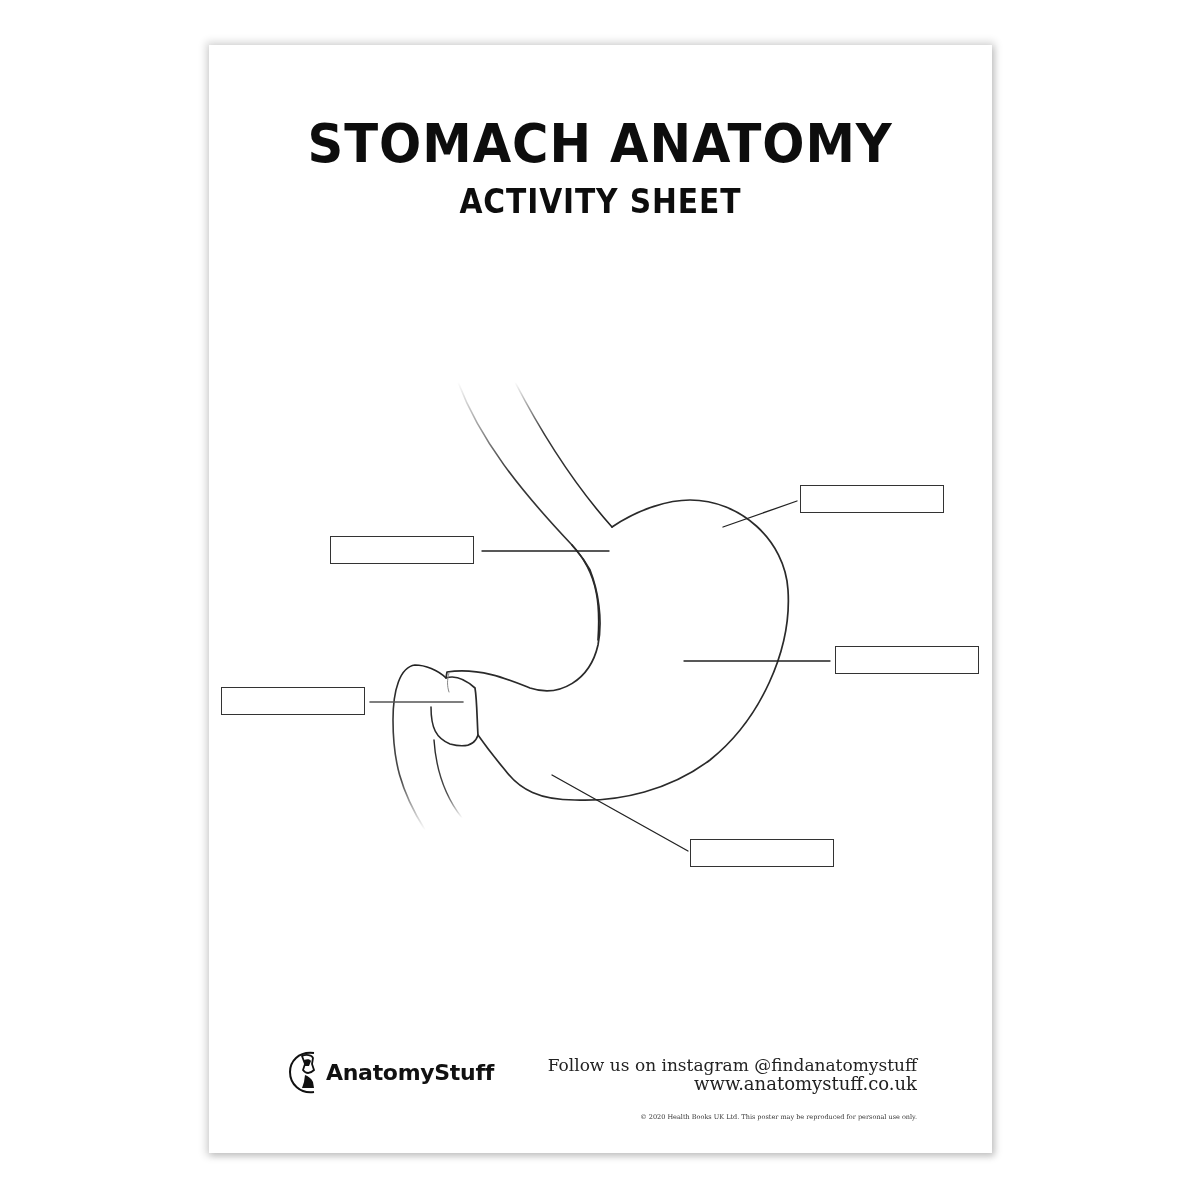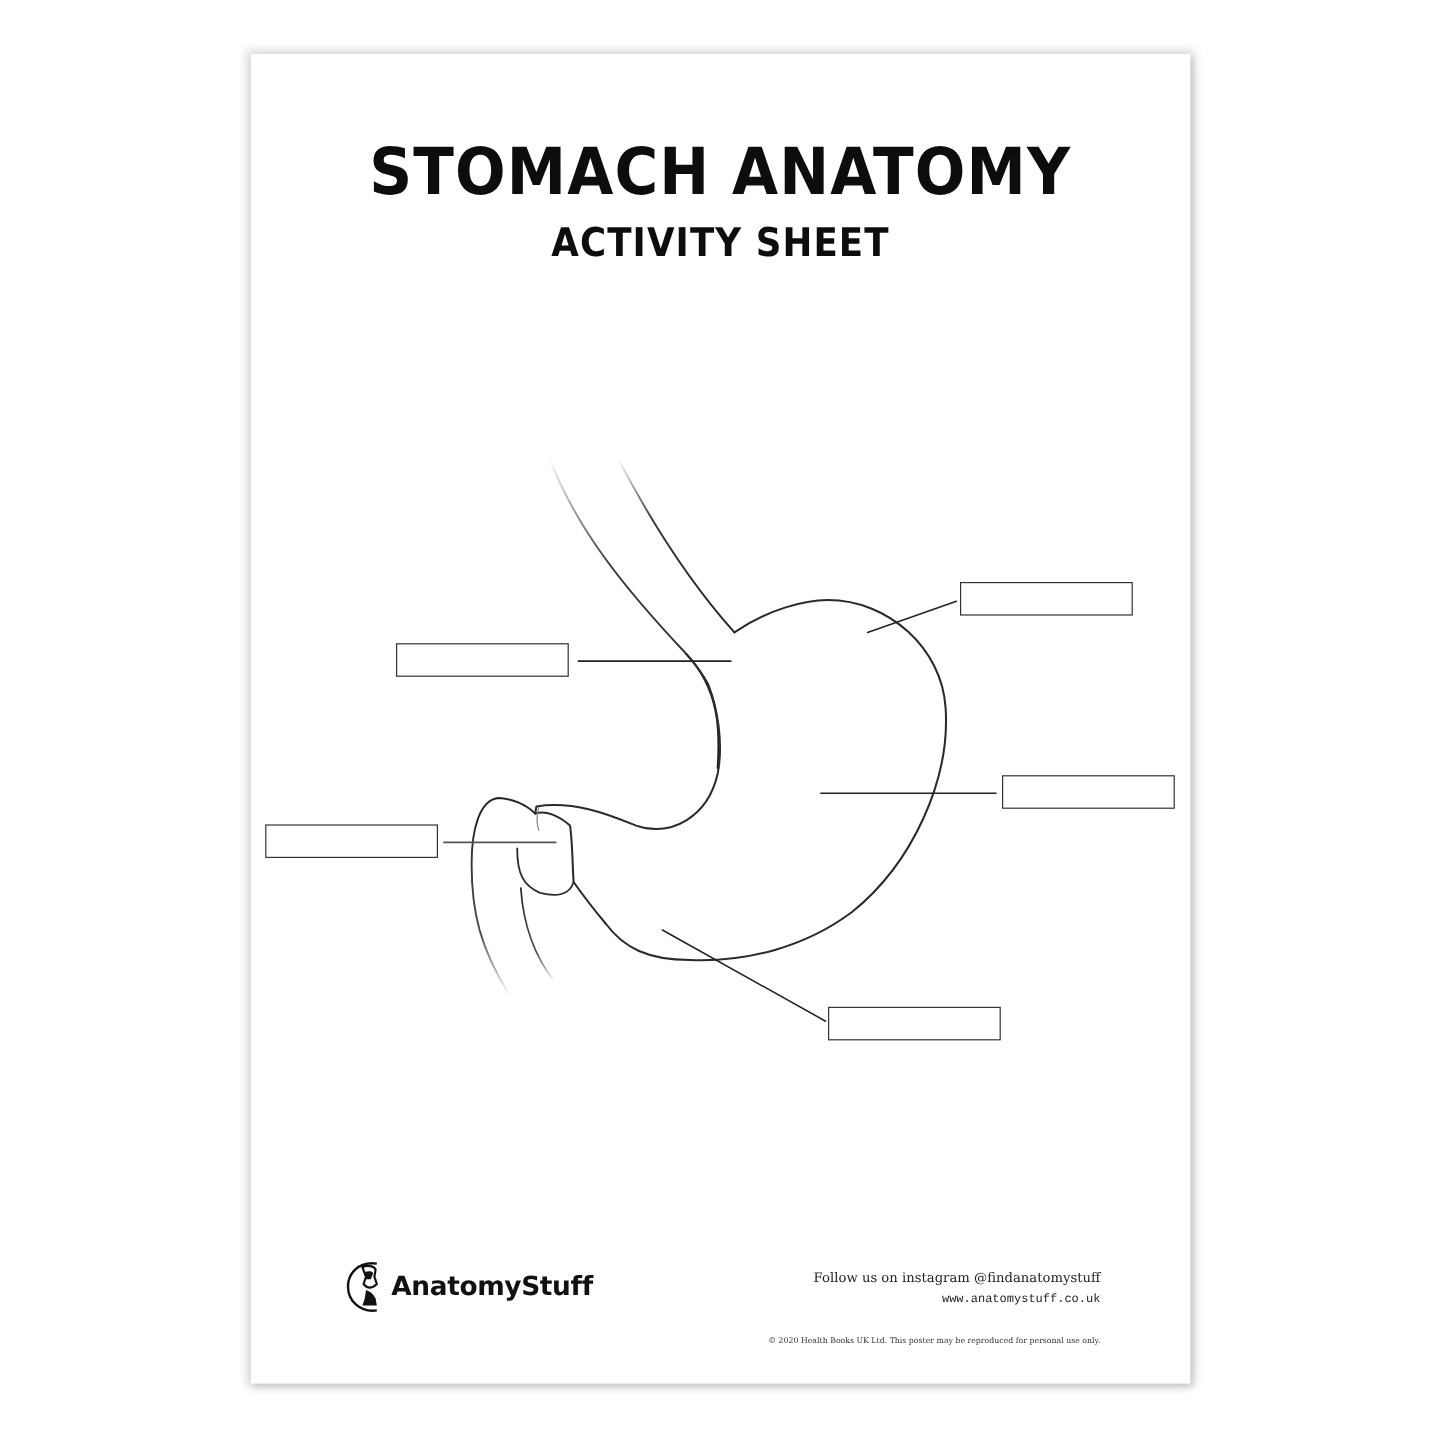--- a/index.html
+++ b/index.html
@@ -35,22 +35,22 @@
     display: flex; align-items: center;
   }
   .logo-text {
     font-family: "DejaVu Sans", sans-serif; font-weight: bold;
     font-size: 22px; color: #111; margin-left: 2px; letter-spacing: -0.3px;
   }
   .footer {
     position: absolute; right: 283px; top: 1056px; text-align: right;
     font-family: "DejaVu Serif", serif; color: #222;
   }
-  .footer .l1 { font-size: 11px; line-height: 18px; }
-  .footer .l2 { font-size: 10px; line-height: 20px; font-family: Liberation Mono, monospace; }
+  .footer .l1 { font-size: 17px; line-height: 18px; }
+  .footer .l2 { font-size: 18px; line-height: 20px; }
   .footer .l3 { font-size: 6.5px; line-height: 14px; margin-top: 16px; color: #333; }
 </style>
 </head>
 <body>
 
 <div class="paper"></div>
 
 <div class="title">STOMACH ANATOMY</div>
 <div class="subtitle">ACTIVITY SHEET</div>
 

